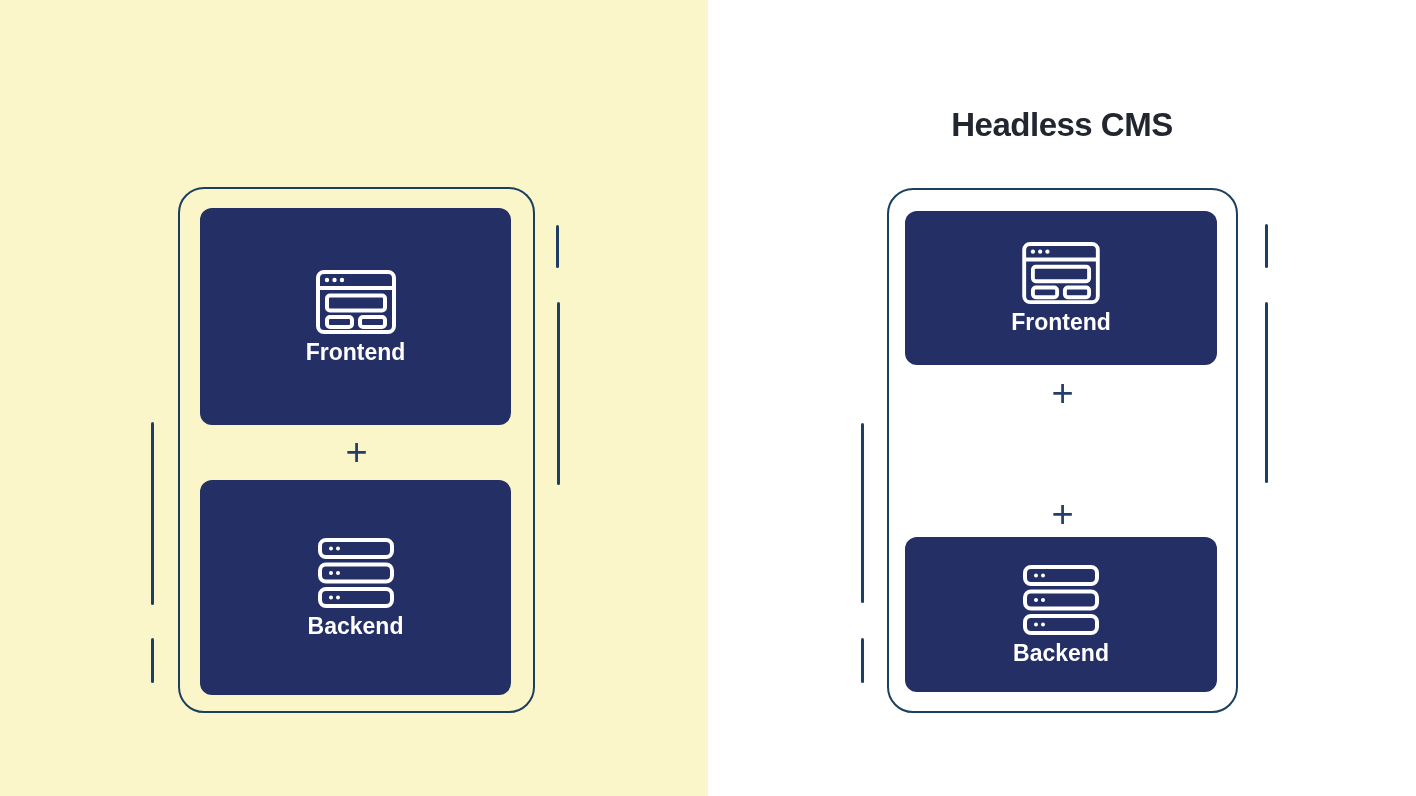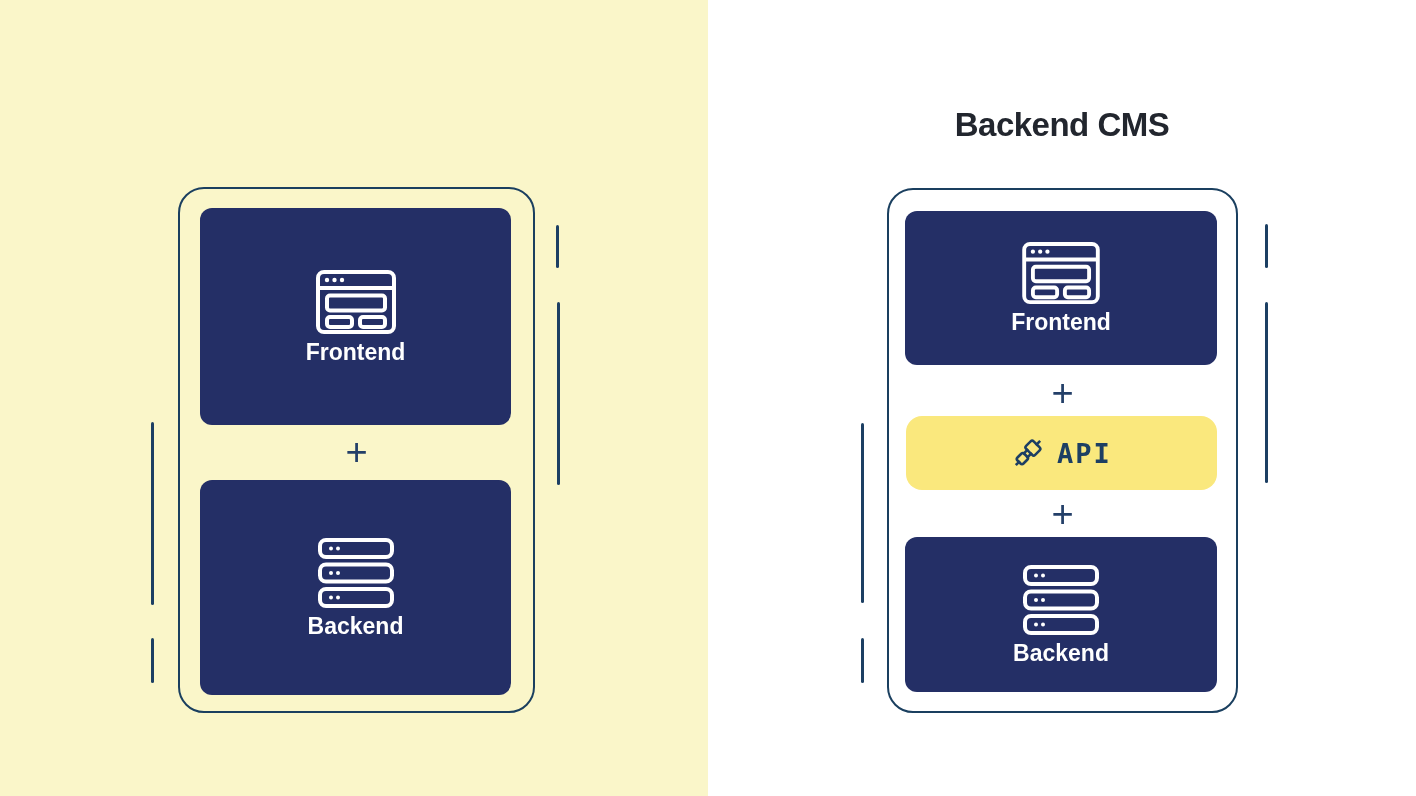--- a/index.html
+++ b/index.html
@@ -127,21 +127,21 @@
       </div>
     </div>
 
     <span class="deco r-short"></span>
     <span class="deco r-long"></span>
     <span class="deco l-long"></span>
     <span class="deco l-short"></span>
   </section>
 
   <section class="panel right">
-    <h1 class="title">Backend CMS</h1>
+    <h1 class="title">Headless CMS</h1>
 
     <div class="container" style="left:179px;top:188px;width:351px;height:525px;">
 
       <div class="node frontend">
         <span class="icon">
           <svg width="80" height="62" viewBox="0 0 80 64" fill="none" stroke="#ffffff" stroke-width="4">
             <rect x="2" y="2" width="76" height="60" rx="6"></rect>
             <line x1="2" y1="18" x2="78" y2="18"></line>
             <circle cx="11" cy="10" r="2.2" fill="#ffffff" stroke="none"></circle>
             <circle cx="18.5" cy="10" r="2.2" fill="#ffffff" stroke="none"></circle>
@@ -149,35 +149,20 @@
             <rect x="11" y="25.5" width="58" height="15" rx="3"></rect>
             <rect x="11" y="47" width="25" height="10" rx="3"></rect>
             <rect x="44" y="47" width="25" height="10" rx="3"></rect>
           </svg>
         </span>
         <span class="node-label">Frontend</span>
       </div>
 
       <div class="plus top">+</div>
 
-      <div class="api-pill">
-        <span class="icon">
-          <svg width="34" height="34" viewBox="0 0 32 32" fill="none" stroke="#1d3f63" stroke-width="2.4" stroke-linecap="square">
-            <g transform="rotate(-45 16 16)">
-              <line x1="1" y1="16" x2="4" y2="16"></line>
-              <rect x="4" y="12" width="9" height="8" rx="2"></rect>
-              <line x1="13" y1="13.5" x2="17.5" y2="13.5"></line>
-              <line x1="13" y1="18.5" x2="17.5" y2="18.5"></line>
-              <rect x="17.5" y="10" width="10" height="12" rx="2"></rect>
-              <line x1="27.5" y1="16" x2="31" y2="16"></line>
-            </g>
-          </svg>
-        </span>
-        <span class="api-label">API</span>
-      </div>
 
       <div class="plus bottom">+</div>
 
       <div class="node backend">
         <span class="icon">
           <svg width="76" height="70" viewBox="0 0 76 70" fill="none" stroke="#ffffff" stroke-width="4">
             <rect x="2" y="2" width="72" height="17" rx="6"></rect>
             <rect x="2" y="26.5" width="72" height="17" rx="6"></rect>
             <rect x="2" y="51" width="72" height="17" rx="6"></rect>
             <circle cx="13" cy="10.5" r="2" fill="#ffffff" stroke="none"></circle>

